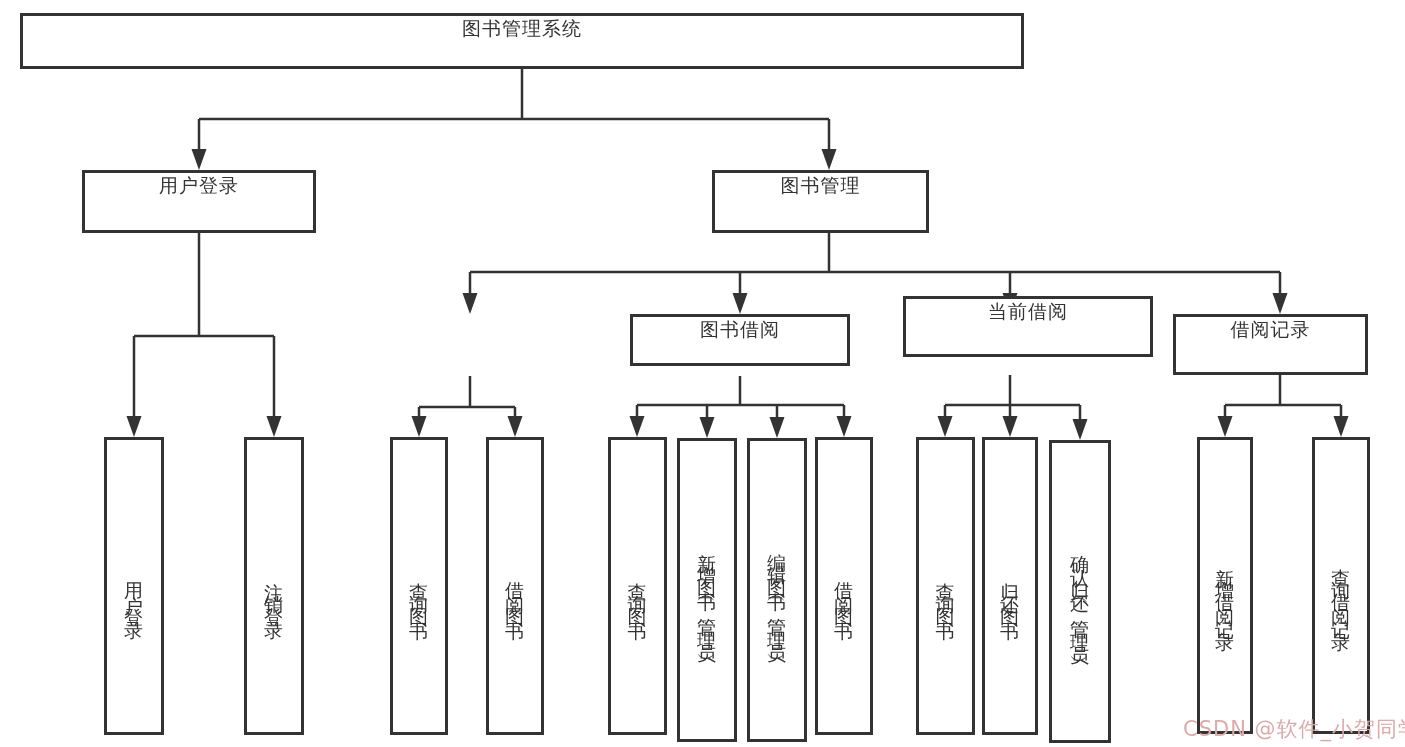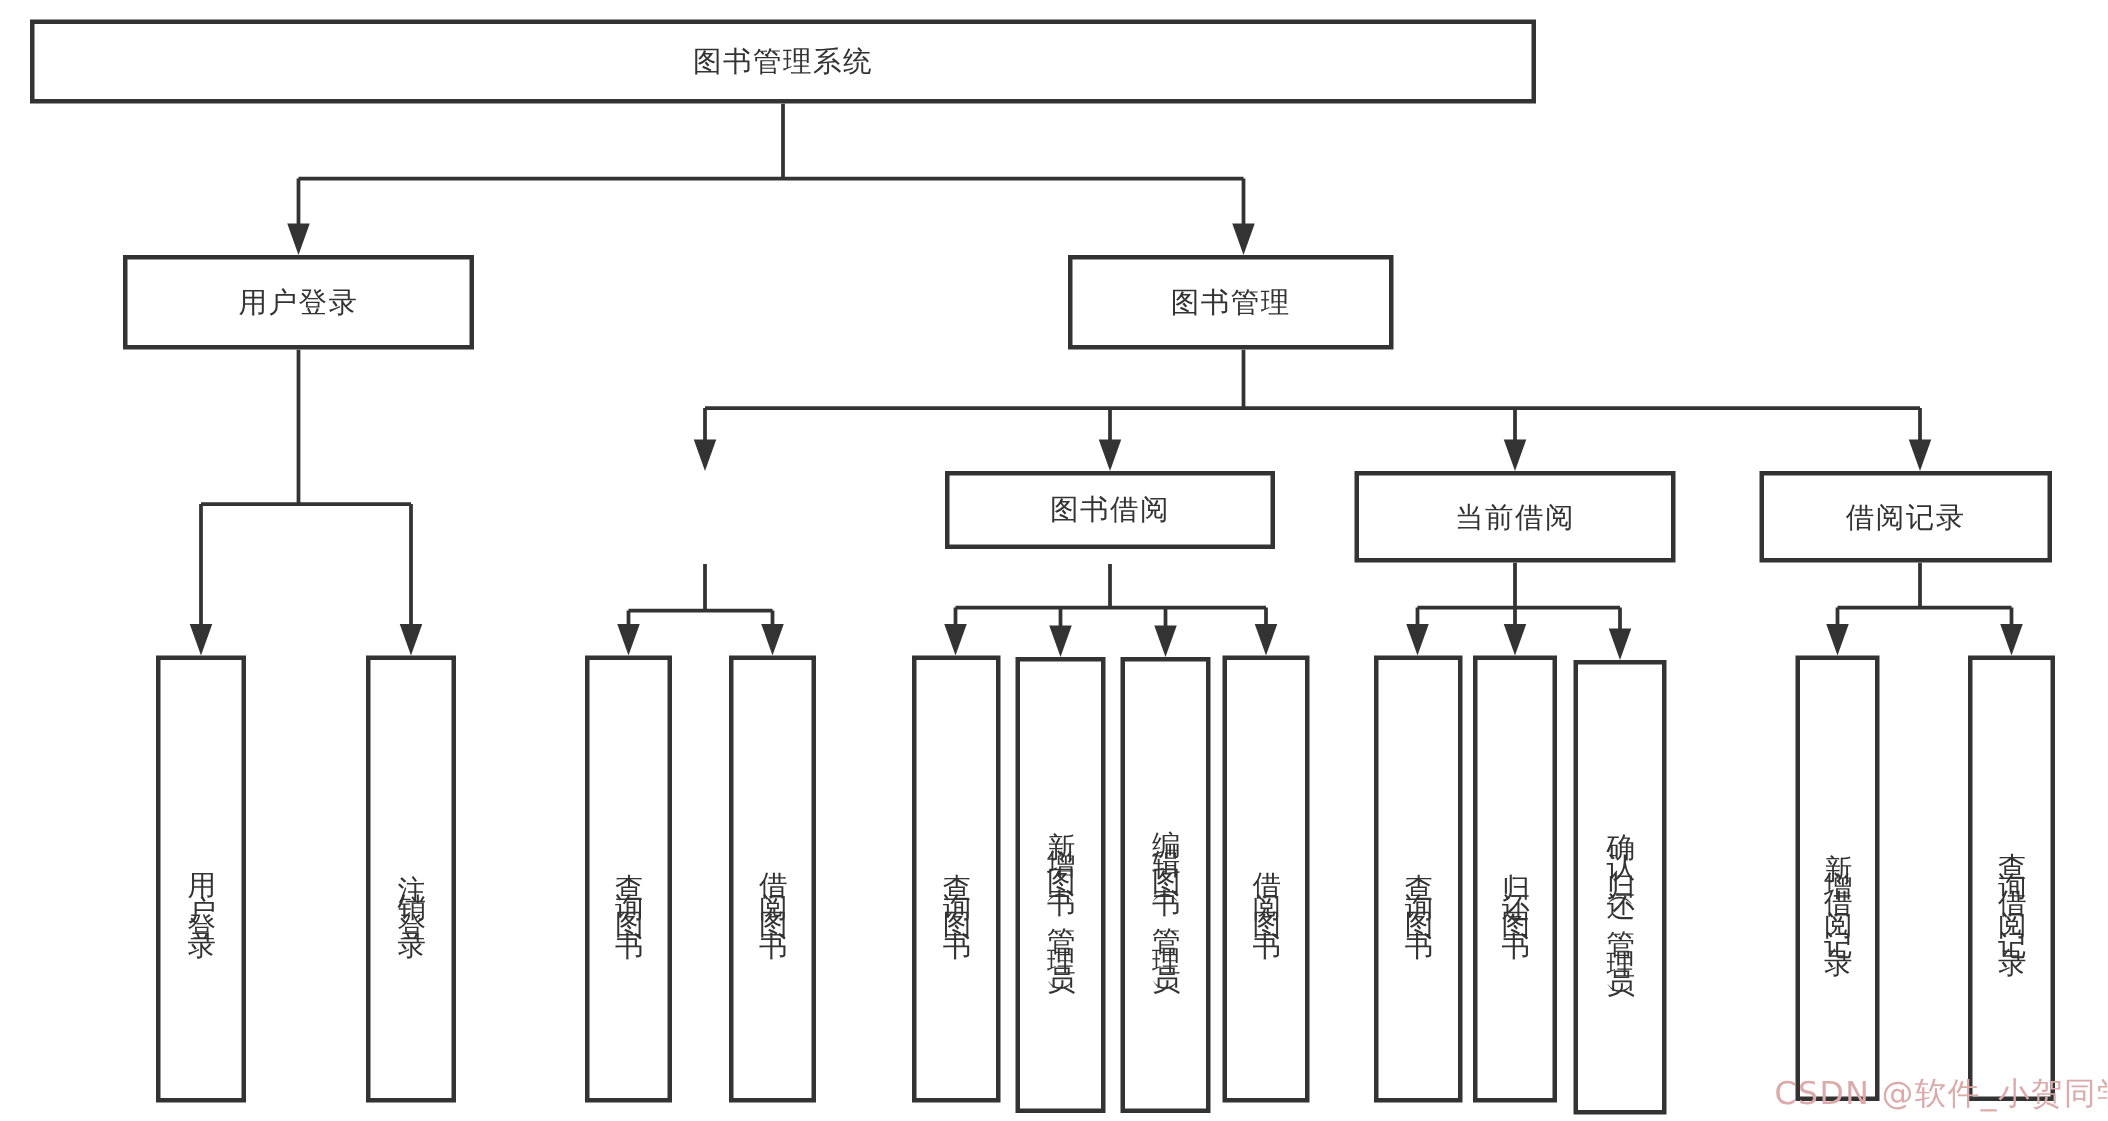--- a/index.html
+++ b/index.html
@@ -10,21 +10,21 @@
     font-family:"DejaVu Sans","Liberation Sans",sans-serif;
     color:#333333;
     overflow:hidden;
   }
   #connectors{position:absolute;left:0;top:0;z-index:0;}
   .hbox{
     position:absolute;
     box-sizing:border-box;
     border:3px solid #333333;
     background:#ffffff;
-    display:flex;align-items:center;justify-content:center;
+    display:flex;align-items:flex-start;justify-content:center;
     z-index:1;
   }
   .hbox span{font-size:19px;letter-spacing:1px;}
   .vbox{
     position:absolute;
     box-sizing:border-box;
     border:3px solid #333333;
     background:#ffffff;
     display:flex;align-items:center;justify-content:center;
     z-index:1;
@@ -99,21 +99,21 @@
   <div class="hbox" style="left:82px;top:170px;width:234px;height:63px">
     <span>用户登录</span>
   </div>
   <div class="hbox" style="left:712px;top:170px;width:217px;height:63px">
     <span>图书管理</span>
   </div>
 
   <div class="hbox" style="left:630px;top:314px;width:220px;height:52px">
     <span>图书借阅</span>
   </div>
-  <div class="hbox" style="left:903px;top:314px;width:214px;height:61px">
+  <div class="hbox" style="left:903px;top:296px;width:250px;height:61px">
     <span>当前借阅</span>
   </div>
   <div class="hbox" style="left:1173px;top:314px;width:195px;height:61px">
     <span>借阅记录</span>
   </div>
 
   <div class="vbox" style="left:104px;top:437px;width:60px;height:298px">
     <span>用户登录</span>
   </div>
   <div class="vbox" style="left:244px;top:437px;width:60px;height:298px">

